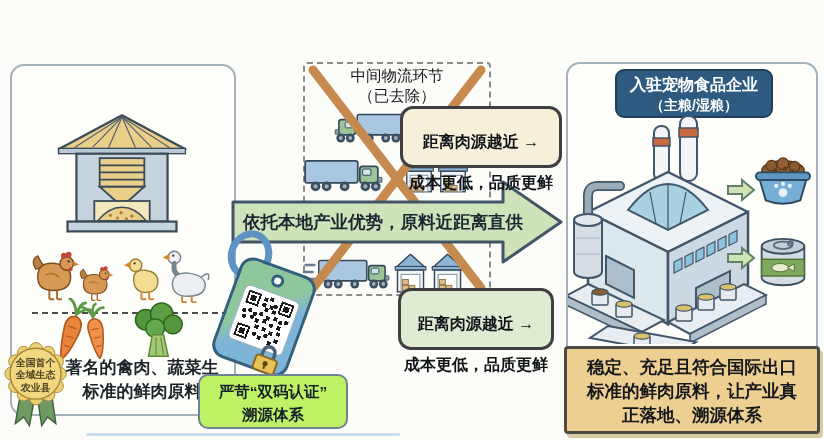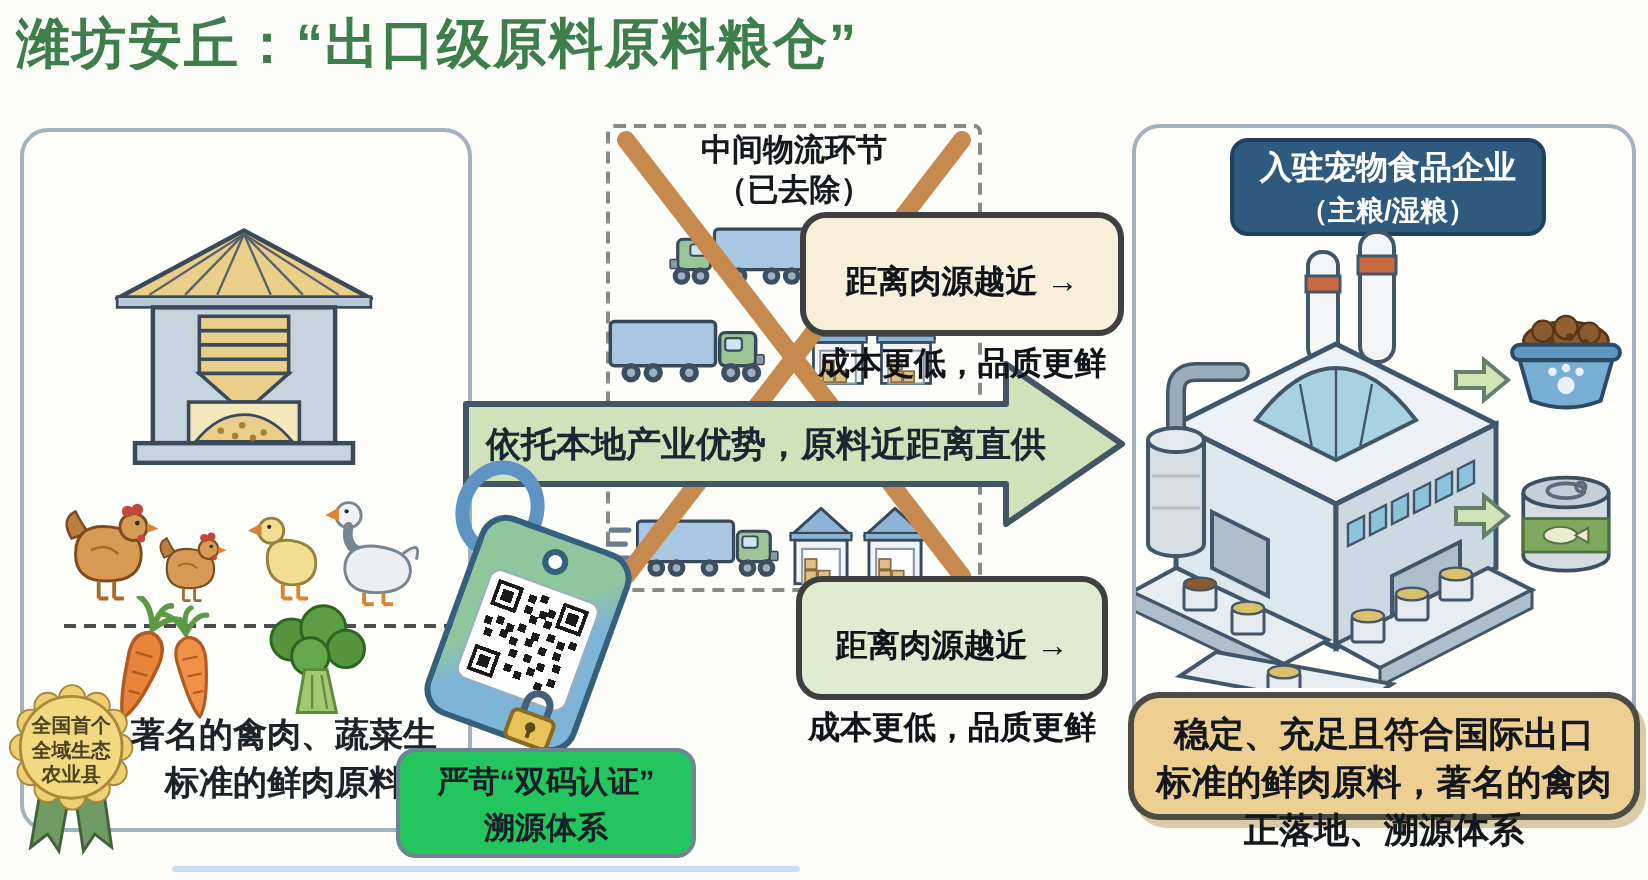--- a/index.html
+++ b/index.html
@@ -17,42 +17,42 @@
   .pill-green { left:6px; right:6px; top:5px; height:31px; line-height:27px; font-size:15px;
                 background:#6f9e6d; border:2px solid #3f4a3f; }
   .pill-blue  { left:47px; top:5px; width:158px; height:49px; background:#2e5a80;
                 border:2px solid #20405c; padding-top:3px; }
   .pill-blue .l1 { font-size:16px; line-height:22px; }
   .pill-blue .l2 { font-size:14px; line-height:18px; }
 
   .dashed-sep { left:20px; top:246px; width:206px; height:0; border-top:2px dashed #4c4c4c; }
 
   .mid-box { left:303px; top:62px; width:188px; height:234px; border:2px dashed #8a8a8a; border-radius:4px; }
-  .mid-header { left:303px; top:66px; width:188px; text-align:center; font-weight:700;
+  .mid-header { left:303px; top:66px; width:188px; text-align:center; font-weight:400;
                 font-size:15.5px; line-height:20px; color:#15191e; }
 
   .tag { border:3px solid #3f3f3f; border-radius:13px; text-align:center; font-weight:700;
          color:#101419; padding-top:4px; }
   .tag .l { font-size:16px; line-height:25px;margin-top:16px; }
   .tag-top    { left:400px; top:106px; width:162px; height:62px; background:#f6f0da; }
   .tag-bottom { left:398px; top:288px; width:156px; height:62px; background:#dfecd2; }
 
   .arrow-label { left:243px; top:210px; width:292px; text-align:left; font-weight:700;
                  font-size:17.5px; color:#1a2730; }
 
   .caption { left:50px; top:356px; width:184px; text-align:center; font-weight:700;
              font-size:17px; line-height:24px; color:#1c2329; }
 
-  .qr-note { left:198px; top:374px; width:150px; height:55px; background:#22c55e;
+  .qr-note { left:198px; top:374px; width:150px; height:55px; background:#bef264;
              border:2.5px solid #6e8492; border-radius:10px; text-align:center; font-weight:700;
              color:#15202a; padding-top:4px; }
   .qr-note .l { font-size:15.5px; line-height:23px; }
 
-  .tan-note { left:564px; top:346px; width:256px; height:64px; background:#eecf92;
-              border:3px solid #4c4c44; border-radius:16px; text-align:center; font-weight:700;
+  .tan-note { left:564px; top:346px; width:256px; height:88px; background:#eecf92;
+              border:3px solid #4c4c44; border-radius:4px; text-align:center; font-weight:700;
               color:#14181c; padding-top:6px; box-shadow:3px 4px 0 #d9cba4; }
   .tan-note .l { font-size:17.5px; line-height:24px; }
 
   .progress-line { left:86px; top:433px; width:314px; height:3px; background:#cadeef; border-radius:2px; }
 
   
   .qr-tag-group { left:196px; top:234px; width:150px; height:148px; }
   .tag-rope { position:absolute; left:32px; top:-4px; width:44px; height:50px;
               border:7px solid #5e93c4; border-radius:50%; transform:rotate(18deg); }
   .tag-body { position:absolute; left:28px; top:30px; width:80px; height:106px;
@@ -101,21 +101,20 @@
         <rect x="11" y="46" width="8" height="8"></rect>
           <rect x="11" y="38" width="8" height="7"></rect>
           <rect x="20" y="46" width="8" height="8"></rect>
       </g>
     </symbol>
     <symbol id="sym-dashes" viewBox="0 0 16 22">
       <path d="M3,3 h10 M1,11 h10 M3,19 h10" stroke="#6b7d8c" stroke-width="3" stroke-linecap="round" fill="none"></path>
     </symbol>
   </svg>
 
-  <div class="abs title">潍坊安丘：“出口级原料原料粮仓”</div>
 
   <div class="abs panel left-panel">
     <div class="abs dashed-sep"></div>
   </div>
 
   <svg class="abs" style="left:55px;top:106px" width="134" height="132" viewBox="0 0 150 147">
     <polygon points="4,48 75,10 146,48" fill="#e9cf8a" stroke="#3a4a58" stroke-width="2.5" stroke-linejoin="round"></polygon>
     <g stroke="#56606b" stroke-width="1.3">
       <line x1="75" y1="12" x2="22" y2="46"></line>
         <line x1="75" y1="12" x2="42" y2="46"></line>
@@ -433,19 +432,19 @@
     <rect x="5" y="26" width="46" height="18" fill="#7fa85e" stroke="#4f7038" stroke-width="1.5"></rect>
     <ellipse cx="25" cy="35" rx="9" ry="4.5" fill="#e8edcf" stroke="#4f7038" stroke-width="1"></ellipse>
     <polygon points="33,35 40,31 40,39" fill="#e8edcf" stroke="#4f7038" stroke-width="1"></polygon>
     <ellipse cx="28" cy="12" rx="23" ry="8" fill="#c3ced6" stroke="#3c4f60" stroke-width="2"></ellipse>
     <ellipse cx="28" cy="11" rx="10" ry="4" fill="none" stroke="#5a6a78" stroke-width="2"></ellipse>
     <circle cx="36" cy="9" r="2.5" fill="none" stroke="#5a6a78" stroke-width="2"></circle>
   </svg>
 
   <div class="abs tan-note">
     <div class="l">稳定、充足且符合国际出口</div>
-    <div class="l">标准的鲜肉原料，著名的禽肉</div>
+    <div class="l">标准的鲜肉原料，让产业真</div>
     <div class="l">正落地、溯源体系</div>
   </div>
 
   <div class="abs progress-line"></div>
 
 </div>
 
 </body></html>

